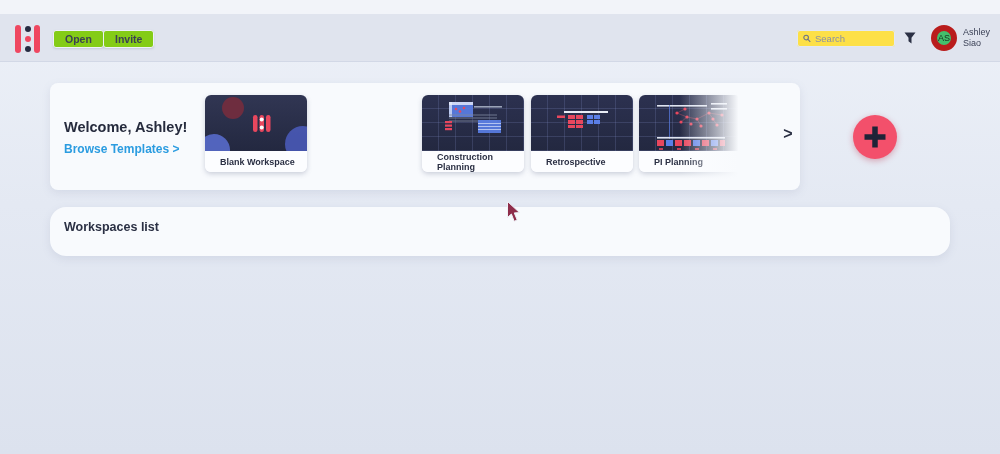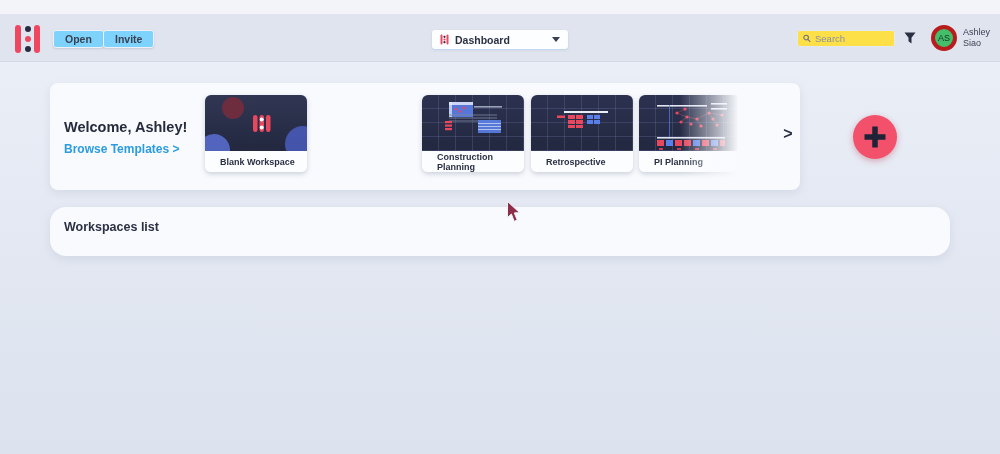--- a/index.html
+++ b/index.html
@@ -18,21 +18,21 @@
   
   .logo { position:absolute; left:15px; top:11px; width:27px; height:28px; display:flex; gap:3px; }
   .logo .bar { width:6px; height:28px; background:#ef4760; border-radius:3px; }
   .logo .dots { width:7px; display:flex; flex-direction:column; justify-content:space-between; padding:1px 0; align-items:center; }
   .logo .dot { width:6px; height:6px; border-radius:50%; }
   .dot-dark { background:#262b41; }
   .dot-red { background:#ef4760; }
   
   .tb-btn {
     position:absolute; top:16px; height:18px; padding:0 11px;
-    background:#7dd3fc; border:1px solid #eef1f8; border-radius:3px;
+    background:#84cc16; border:1px solid #eef1f8; border-radius:3px;
     font-size:10.5px; font-weight:700; color:#3b4052; line-height:16px;
     box-shadow:0 1px 2px rgba(120,130,160,.25); cursor:pointer;
   }
   .btn-open { left:53px; }
   .btn-invite { left:103px; }
   
   .board-select {
     position:absolute; left:432px; top:16px; width:136px; height:19px;
     background:#fdfeff; border-radius:3px; display:flex; align-items:center;
     padding:0 8px; box-shadow:0 1px 0 #c3d9ef, 0 1px 3px rgba(120,130,160,.2); cursor:pointer;
@@ -46,21 +46,21 @@
     box-shadow:inset 0 0 0 1px #e3e8f2;
   }
   .search-box input {
     border:none; outline:none; background:transparent; width:74px;
     font-size:9.5px; color:#4a5064; font-family:"Liberation Sans",sans-serif; margin-left:4px;
   }
   .search-box input::placeholder { color:#8a90a5; }
   .filter-ic { position:absolute; left:903px; top:17px; width:14px; height:14px; cursor:pointer; }
   .avatar {
     position:absolute; left:931px; top:11px; width:26px; height:26px; border-radius:50%;
-    background:#43bf6c; border:4px solid #b91c1c; display:flex; align-items:center; justify-content:center;
+    background:#43bf6c; border:6px solid #b91c1c; display:flex; align-items:center; justify-content:center;
     font-size:9px; font-weight:400; color:#14321f; cursor:pointer;
   }
   .user-name { position:absolute; left:963px; top:13px; font-size:9px; color:#3c4257; line-height:11px; cursor:pointer; }
   
   .welcome-panel {
     position:absolute; left:50px; top:83px; width:750px; height:107px;
     background:#f8fafd; border-radius:8px; box-shadow:0 3px 8px rgba(120,130,160,.15);
   }
   .welcome-title { position:absolute; left:14px; top:36px; font-size:14.5px; font-weight:700; color:#262b3d; }
   .browse-link { position:absolute; left:14px; top:59px; font-size:12px; font-weight:700; color:#2b9ce0; cursor:pointer; }
@@ -115,31 +115,20 @@
         <div class="dot dot-dark"></div>
         <div class="dot dot-red"></div>
         <div class="dot dot-dark"></div>
       </div>
       <div class="bar"></div>
     </div>
 
     <button class="tb-btn btn-open">Open</button>
     <button class="tb-btn btn-invite">Invite</button>
 
-    <div class="board-select">
-      <svg width="9" height="11" viewBox="0 0 9 11">
-        <rect x="0.5" y="0.5" width="2" height="10" rx="1" fill="#ef4760"></rect>
-        <rect x="6.5" y="0.5" width="2" height="10" rx="1" fill="#ef4760"></rect>
-        <circle cx="4.5" cy="2.8" r="1.1" fill="#262b41"></circle>
-        <circle cx="4.5" cy="5.5" r="1.1" fill="#ef4760"></circle>
-        <circle cx="4.5" cy="8.2" r="1.1" fill="#262b41"></circle>
-      </svg>
-      <span class="lbl">Dashboard</span>
-      <span class="caret"></span>
-    </div>
 
     <div class="search-box">
       <svg width="9" height="9" viewBox="0 0 9 9">
         <circle cx="3.5" cy="3.5" r="2.6" fill="none" stroke="#6a7188" stroke-width="1.2"></circle>
         <line x1="5.6" y1="5.6" x2="8.2" y2="8.2" stroke="#6a7188" stroke-width="1.2"></line>
       </svg>
       <input type="text" placeholder="Search" style="">
     </div>
 
     <svg class="filter-ic" viewBox="0 0 14 14">

